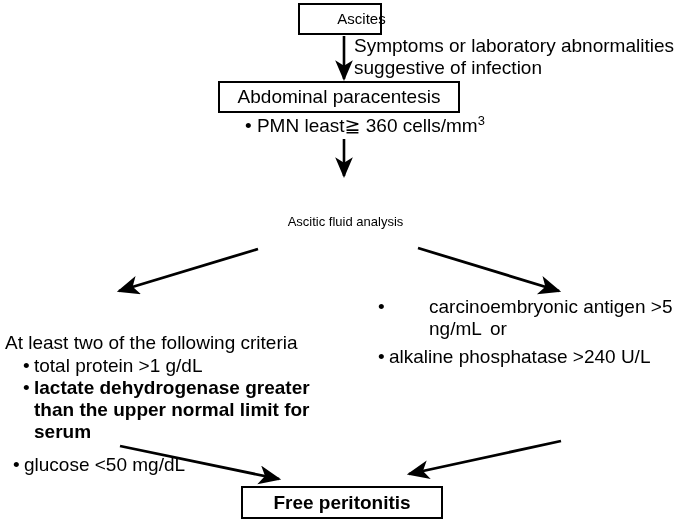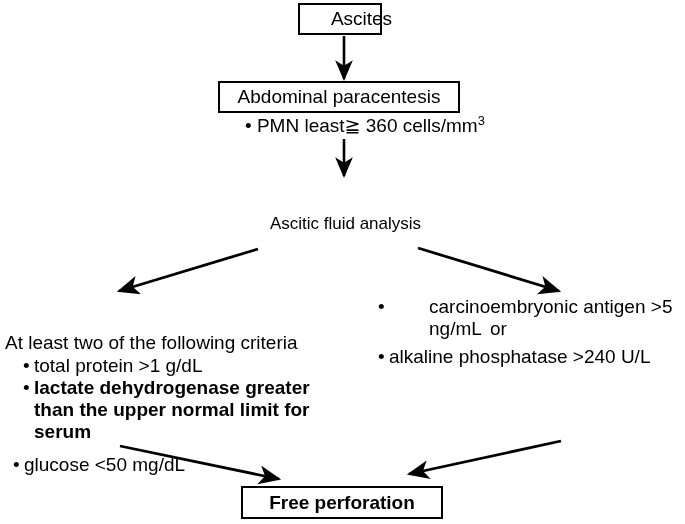--- a/index.html
+++ b/index.html
@@ -85,35 +85,37 @@
 
     <line x1="258" y1="249" x2="119" y2="291" stroke="#000000" stroke-width="2.8" marker-end="url(#ah)"></line>
 
     <line x1="418" y1="248" x2="559" y2="291" stroke="#000000" stroke-width="2.8" marker-end="url(#ah)"></line>
 
     <line x1="120" y1="446" x2="279" y2="479" stroke="#000000" stroke-width="2.8" marker-end="url(#ah)"></line>
 
     <line x1="561" y1="441" x2="409" y2="474" stroke="#000000" stroke-width="2.8" marker-end="url(#ah)"></line>
   </svg>
 
-  <div class="node-box" style="left:298px; top:3px; width:84px; height:32px; font-size:19px;padding-left:43px;">
+  <div class="node-box" style="left:298px; top:3px; width:84px; height:32px; font-size:15px;padding-left:43px;">
     <span>Ascites</span>
   </div>
 
+  <div class="free-text" style="left:354px; top:35px; width:330px; font-size:19px;">Symptoms or laboratory abnormalities
+suggestive of infection</div>
 
   <div class="node-box" style="left:218px; top:81px; width:242px; height:32px; font-size:19px;text-align:center;">
     <span>Abdominal paracentesis</span>
   </div>
 
   <div class="free-text" style="left:245px; top:115px; font-size:19px; white-space:nowrap;">
     <span>• PMN least</span><span>≧</span><span> 360 cells/mm</span><span class="sup">3</span>
   </div>
 
 
-  <div class="free-text" style="left:44px; top:214px; width:603px; text-align:center; font-size:17px;">Ascitic fluid analysis</div>
+  <div class="free-text" style="left:44px; top:214px; width:603px; text-align:center; font-size:13px;">Ascitic fluid analysis</div>
 
   <div class="bullet-list" style="left:5px; top:296px; width:330px; font-size:19px;margin-top:36px;">
     <div style="margin-bottom:1px;">At least two of the following criteria</div>
 
     <div class="bullet-row" style="margin-left:18px;">
       <span class="bullet-mark">•</span>
       <span class="bullet-text">total protein &gt;1 g/dL</span>
     </div>
 
     <div class="bullet-row" style="margin-left:18px;">
@@ -138,16 +140,16 @@
 
     <div style="margin-left:112px; margin-top:-22px; margin-bottom:6px;">or</div>
 
     <div class="bullet-row">
       <span class="bullet-mark">•</span>
       <span class="bullet-text">alkaline phosphatase &gt;240 U/L</span>
     </div>
   </div>
 
   <div class="node-box bold" style="left:241px; top:486px; width:202px; height:33px; font-size:19px;">
-    <span>Free perforation</span>
+    <span>Free peritonitis</span>
   </div>
 
 </div>
 
 </body></html>

